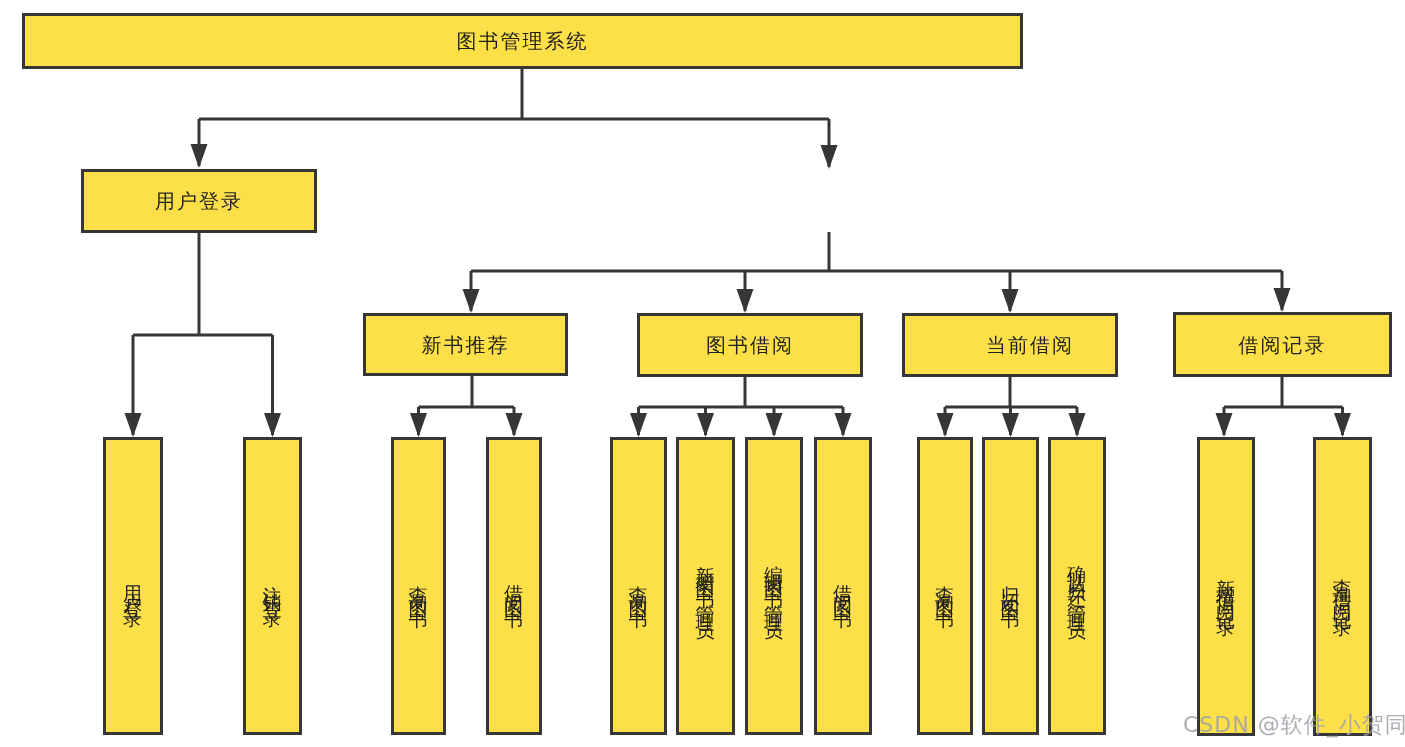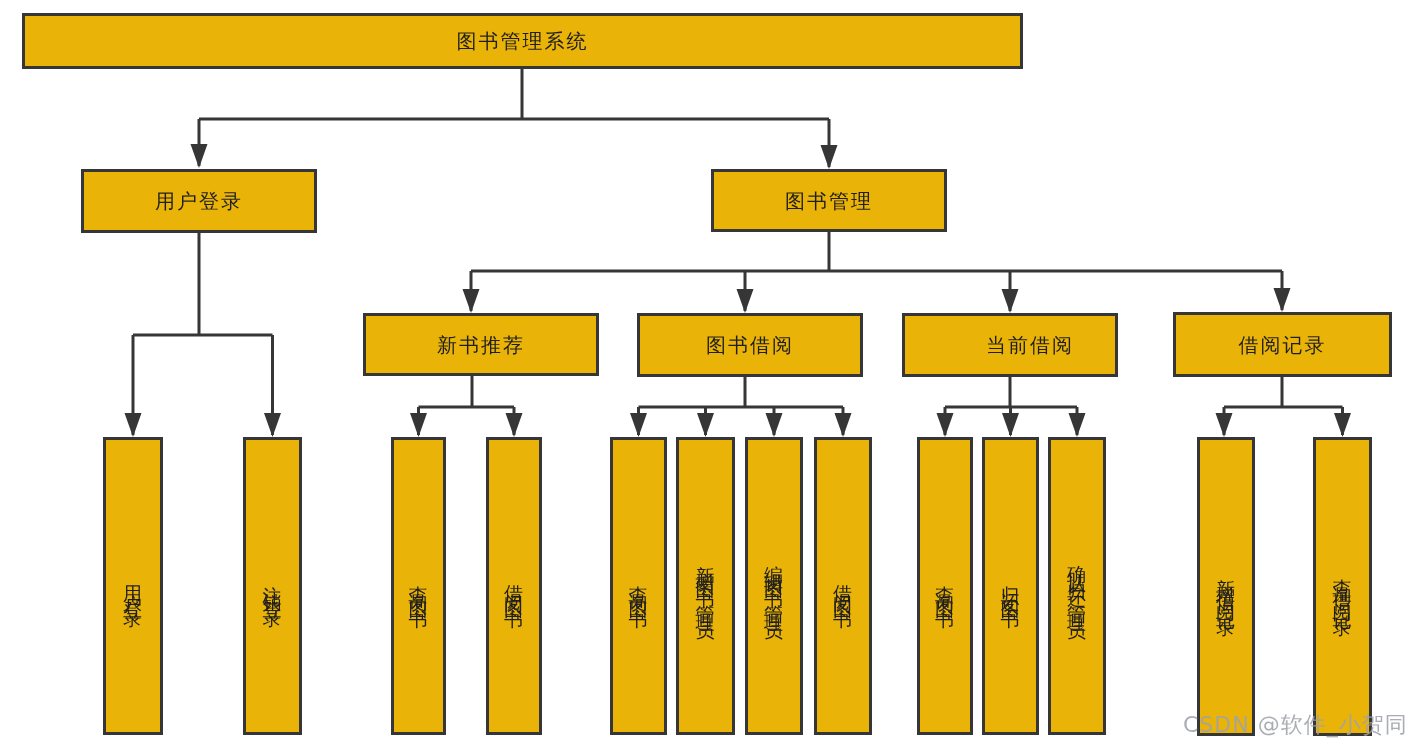--- a/index.html
+++ b/index.html
@@ -14,21 +14,21 @@
   }
   .connectors {
     position: absolute;
     left: 0; top: 0;
     width: 1405px; height: 747px;
     z-index: 1;
   }
   .node {
     position: absolute;
     box-sizing: border-box;
-    background: #eab308;
+    background: #fde047;
     border: 3px solid #363636;
     display: flex;
     align-items: center;
     justify-content: center;
     font-size: 20px;
     letter-spacing: 2px;
     z-index: 2;
     text-align: center;
     line-height: 1.2;
   }
@@ -93,23 +93,22 @@
 
       <path d="M1282,377 V407 M1224,407 H1342.5"></path>
       <path d="M1224,407 V435" marker-end="url(#arrow)"></path>
       <path d="M1342.5,407 V435" marker-end="url(#arrow)"></path>
     </g>
   </svg>
 
   <div class="node" style="left:22px; top:13px; width:1001px; height:56px;">图书管理系统</div>
 
   <div class="node" style="left:81px; top:169px; width:236px; height:64px;">用户登录</div>
-  <div class="node" style="left:711px; top:169px; width:236px; height:63px;">图书管理</div>
 
-  <div class="node" style="left:363px; top:313px; width:236px; height:63px;">新书推荐</div>
+  <div class="node" style="left:363px; top:313px; width:205px; height:63px;">新书推荐</div>
   <div class="node" style="left:637px; top:313px; width:226px; height:64px;">图书借阅</div>
   <div class="node" style="left:902px; top:313px; width:216px; height:64px;padding-left:40px;">当前借阅</div>
   <div class="node" style="left:1173px; top:312px; width:219px; height:65px;">借阅记录</div>
 
   <div class="node leaf" style="left:103px; top:437px; width:60px; height:298px;">用户登录</div>
   <div class="node leaf" style="left:243px; top:437px; width:59px; height:298px;">注销登录</div>
 
   <div class="node leaf" style="left:391px; top:437px; width:55px; height:298px;">查询图书</div>
   <div class="node leaf" style="left:486px; top:437px; width:56px; height:298px;">借阅图书</div>
 

